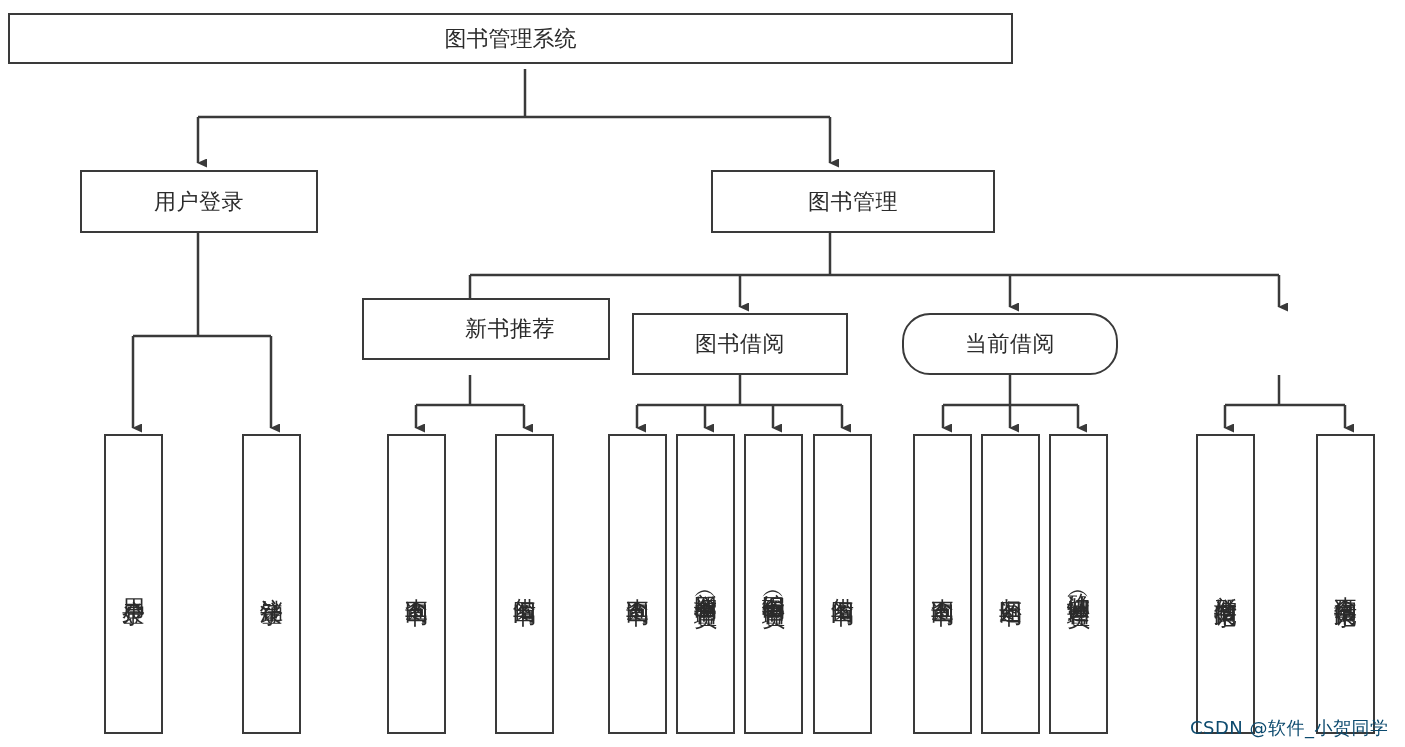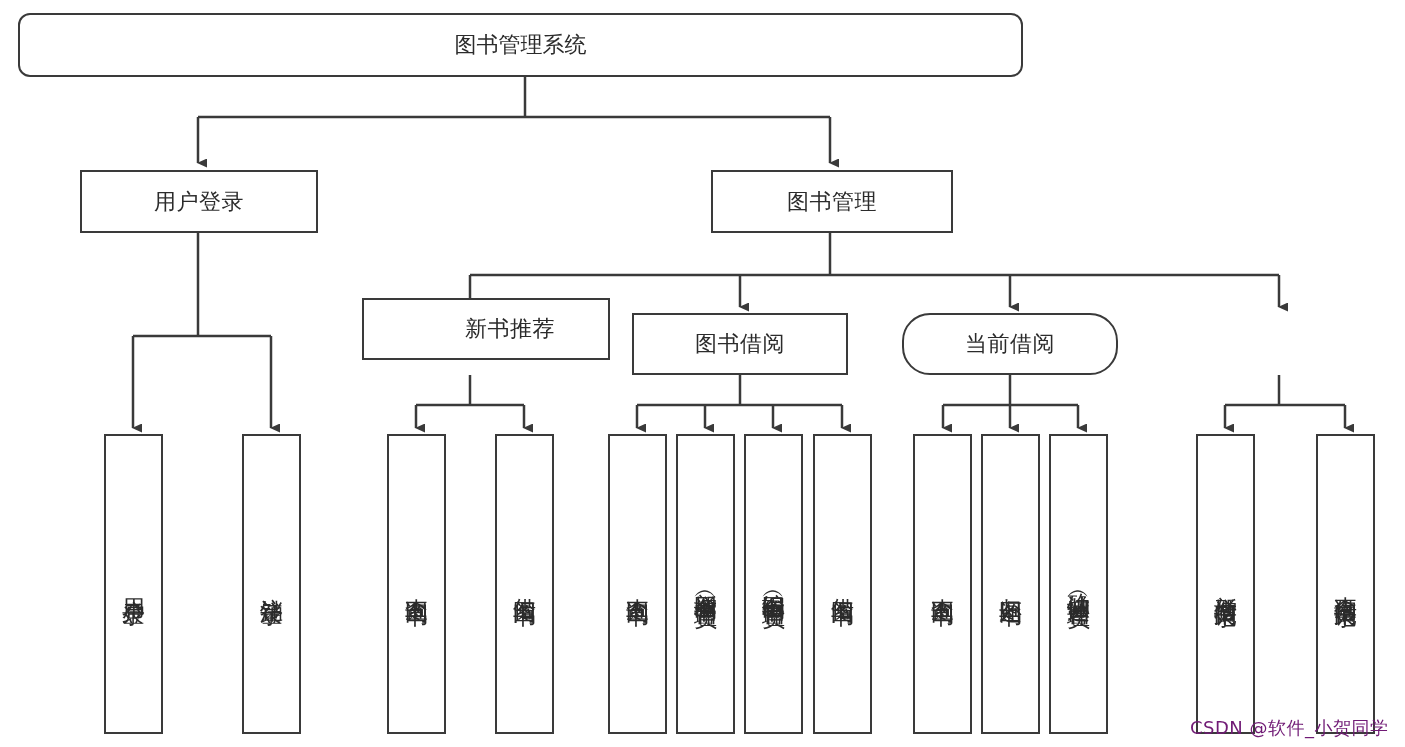--- a/index.html
+++ b/index.html
@@ -54,21 +54,21 @@
     padding: 4px 0;
     white-space: nowrap;
   }
   .node-v .vtext {
     writing-mode: vertical-rl;
     text-orientation: upright;
     display: block;
   }
   .watermark {
     position: absolute;
-    color: #701a75;
+    color: #0c4a6e;
     font-size: 18px;
     white-space: nowrap;
     letter-spacing: 0.5px;
   }
 </style>
 </head>
 <body>
 
 <div id="diagram-root">
 
@@ -118,28 +118,28 @@
       <path d="M1010,405 L1010,428" marker-end="url(#arrowhead)"></path>
       <path d="M1078,405 L1078,428" marker-end="url(#arrowhead)"></path>
 
       <path d="M1279,375 L1279,405"></path>
       <path d="M1225,405 L1345,405"></path>
       <path d="M1225,405 L1225,428" marker-end="url(#arrowhead)"></path>
       <path d="M1345,405 L1345,428" marker-end="url(#arrowhead)"></path>
     </g>
   </svg>
 
-  <div class="node node-root" style="left:18px; top:13px; width:1005px; height:64px;border-radius:12px;">
+  <div class="node node-root" style="left:8px; top:13px; width:1005px; height:51px;">
     <span>图书管理系统</span>
   </div>
 
   <div class="node node-h" style="left:80px; top:170px; width:238px; height:63px;">
     <span>用户登录</span>
   </div>
-  <div class="node node-h" style="left:711px; top:170px; width:242px; height:63px;">
+  <div class="node node-h" style="left:711px; top:170px; width:284px; height:63px;">
     <span>图书管理</span>
   </div>
 
   <div class="node node-h" style="left:362px; top:298px; width:248px; height:62px;padding-left:48px;">
     <span>新书推荐</span>
   </div>
   <div class="node node-h" style="left:632px; top:313px; width:216px; height:62px;">
     <span>图书借阅</span>
   </div>
   <div class="node node-h" style="left:902px; top:313px; width:216px; height:62px;border-radius:28px;">

